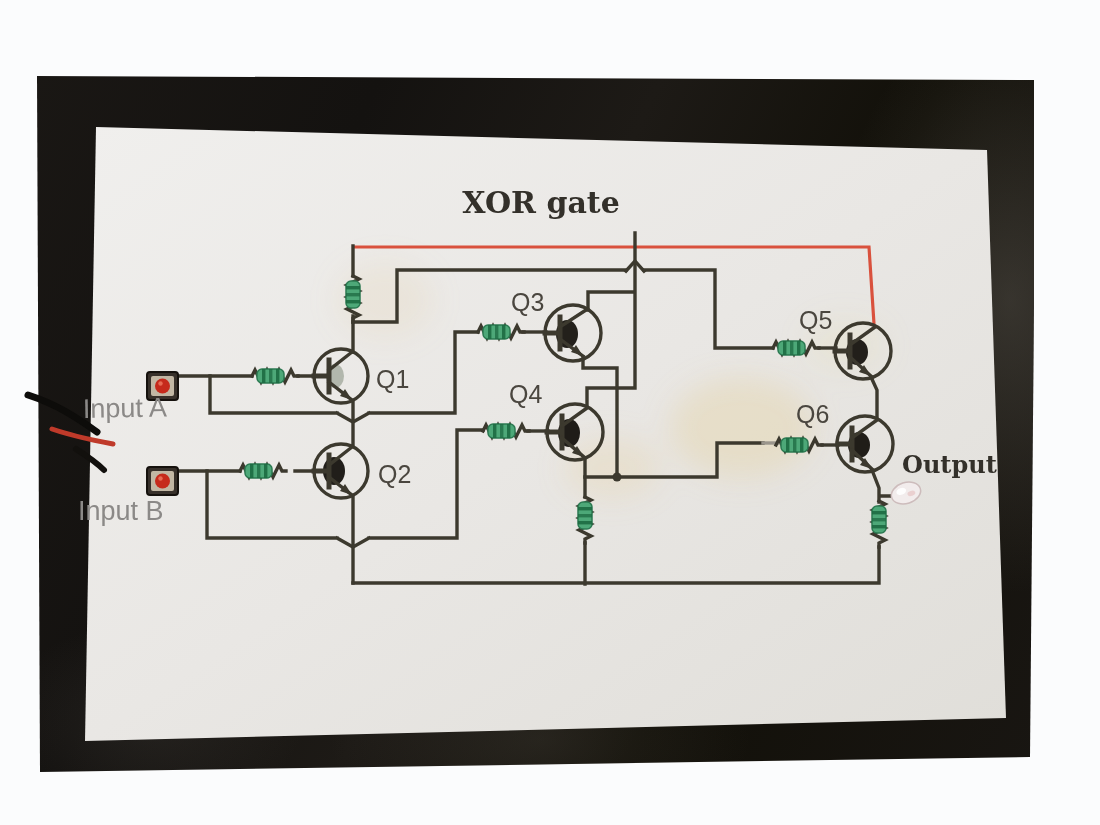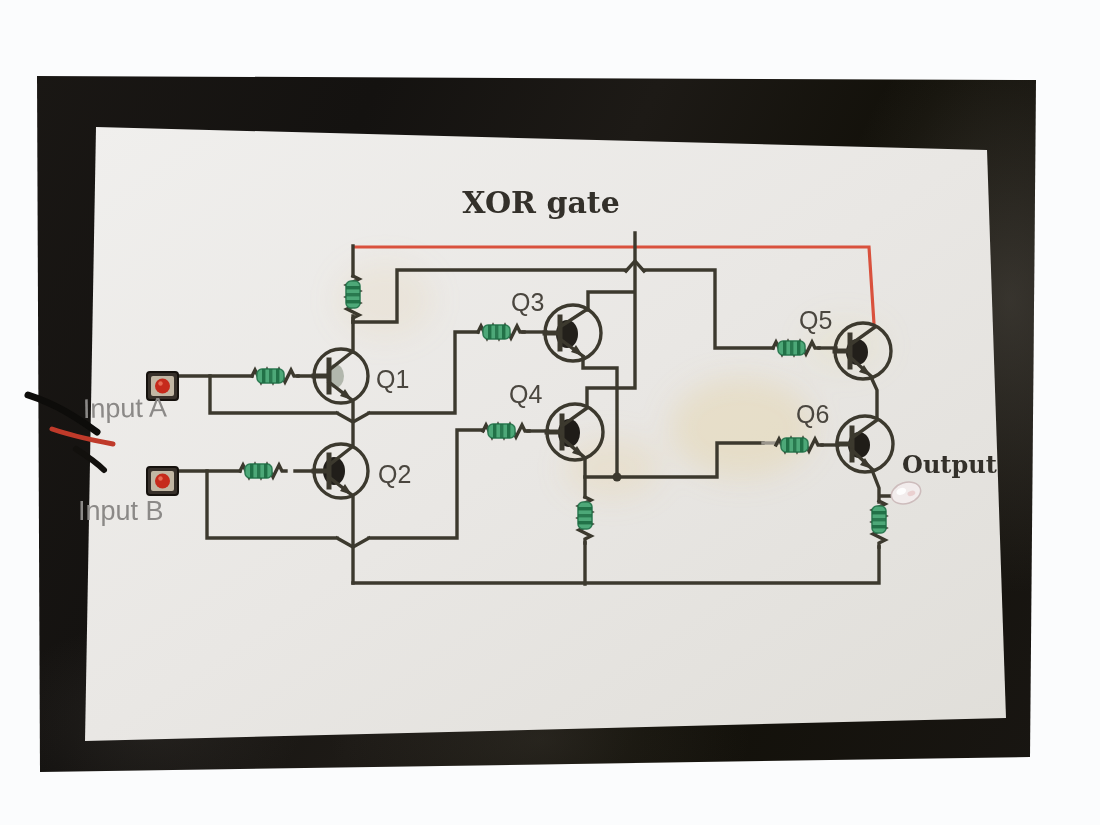--- a/index.html
+++ b/index.html
@@ -1,17 +1,17 @@
 <!DOCTYPE html>
 <html><head>
 <meta charset="utf-8">
 <style>
   html,body{margin:0;padding:0;background:#fbfcfd;}
-  .stage{position:relative;width:1100px;height:825px;background:#fbfcfd;overflow:hidden;
-         font-family:"Liberation Sans",sans-serif;}
+  .stage{position:relative;width:1022px;height:825px;background:#fbfcfd;overflow:hidden;
+         font-family:"Liberation Sans",sans-serif;padding-left:12px;}
   .cloth{position:absolute;left:0;top:0;width:1100px;height:825px;
          clip-path:polygon(37px 76px,1036px 80px,1030px 757px,40px 772px);
          background:
            radial-gradient(260px 420px at 1010px 300px, rgba(120,115,108,0.35), rgba(0,0,0,0) 70%),
            radial-gradient(300px 160px at 540px 740px, rgba(110,104,96,0.20), rgba(0,0,0,0) 70%),
            radial-gradient(220px 140px at 150px 720px, rgba(100,96,90,0.18), rgba(0,0,0,0) 70%),
            linear-gradient(115deg, #1b1815 0%, #141210 28%, #1d1a16 47%, #121009 66%, #1a1714 100%);}
   svg{position:absolute;left:0;top:0;}
   text{user-select:none;}
   .ink{stroke:#3c392e;stroke-width:3.4;fill:none;stroke-linecap:square;stroke-linejoin:miter;}

